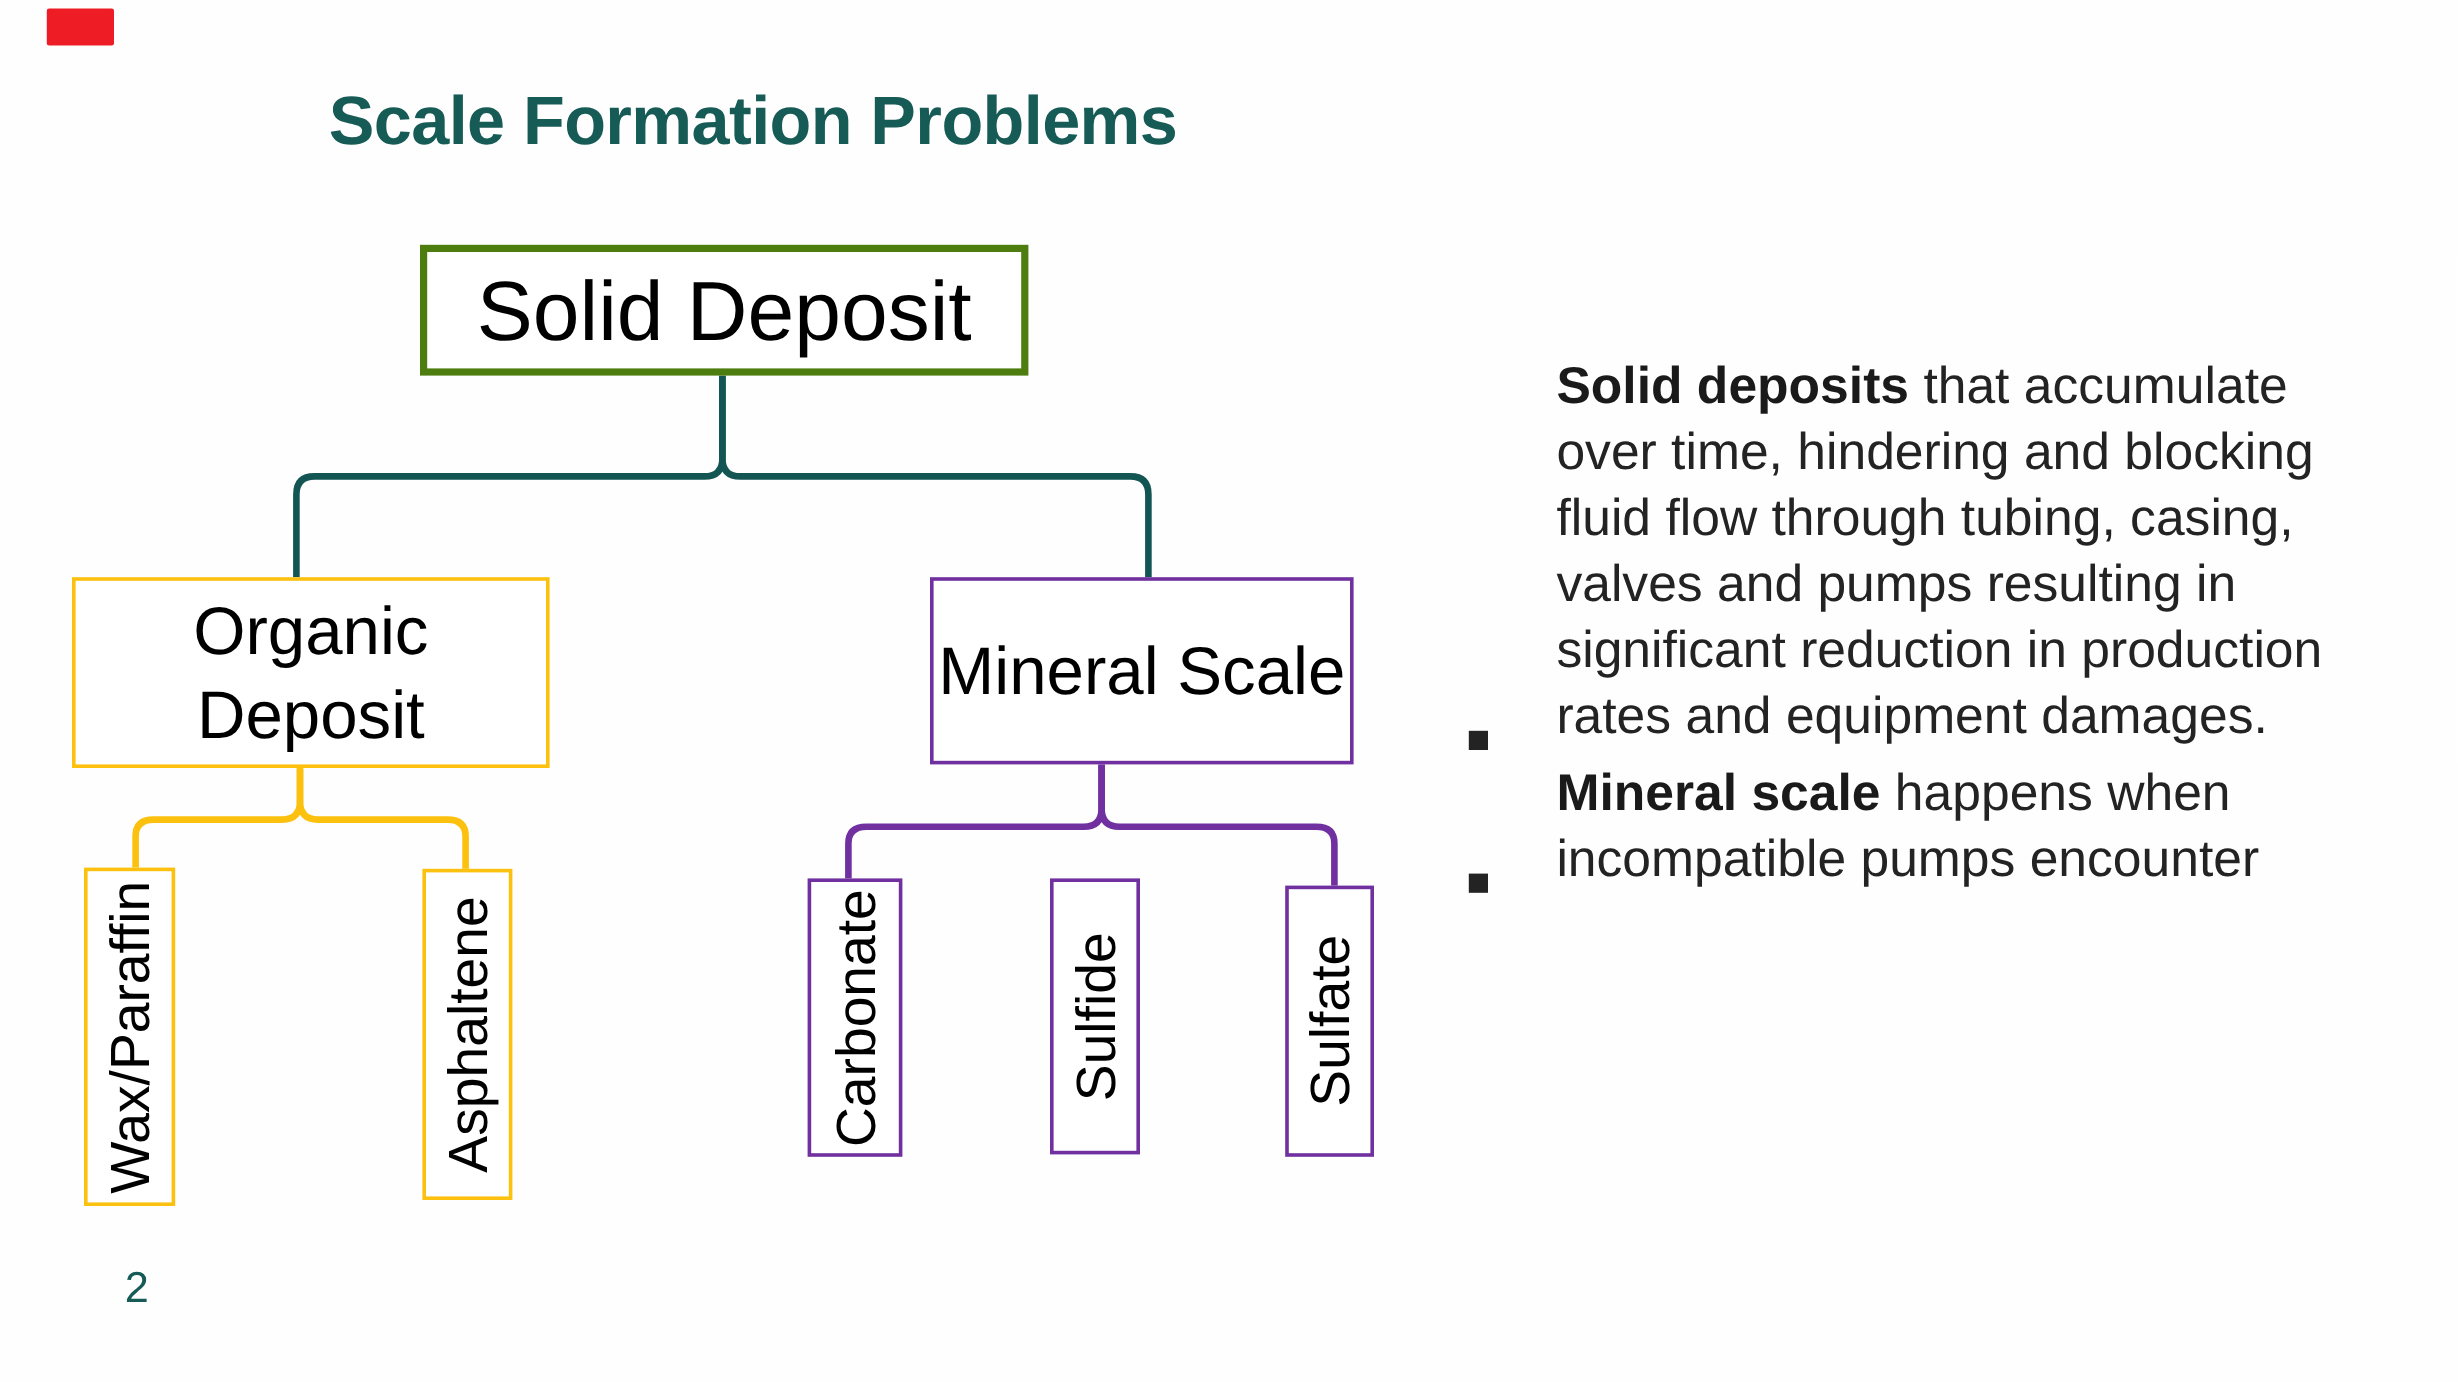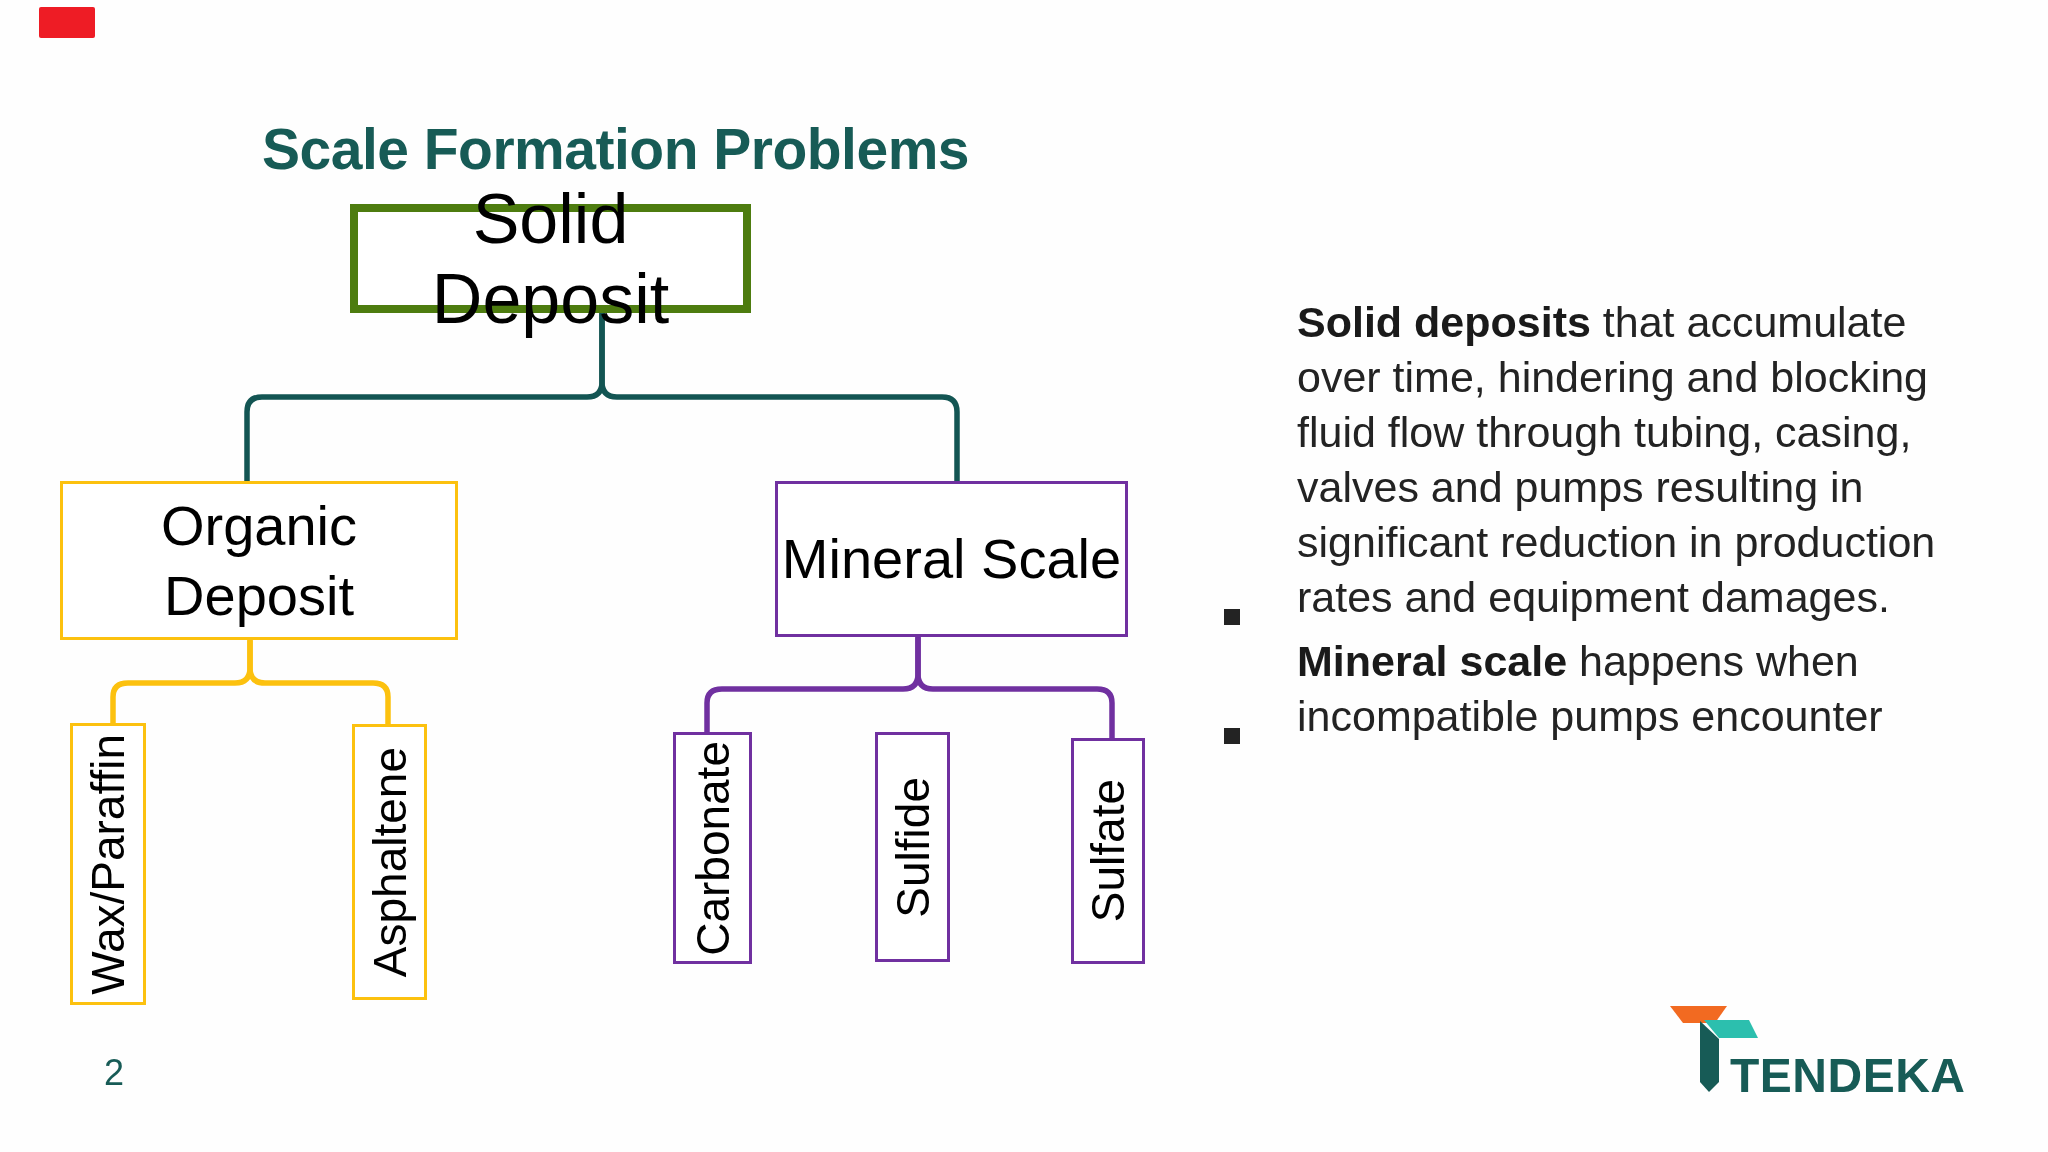--- a/index.html
+++ b/index.html
@@ -3,30 +3,30 @@
 <meta charset="utf-8">
 <style>
   html,body{margin:0;padding:0;background:#fff;}
   #canvas{
     position:relative;width:2048px;height:1152px;background:#fefefe;
     font-family:"Liberation Sans",sans-serif;overflow:hidden;
   }
   .abs{position:absolute;}
   
   #title{
-    left:262px;top:68px;font-size:57px;font-weight:bold;color:#175b56;
-    letter-spacing:-0.5px;white-space:nowrap;margin-top:48px;
+    left:274px;top:68px;font-size:57px;font-weight:bold;color:#175b56;
+    letter-spacing:-0.5px;white-space:nowrap;
   }
   
   .node{
     position:absolute;background:#fff;box-sizing:border-box;
     display:flex;align-items:center;justify-content:center;
     text-align:center;color:#000;
   }
-  #node-solid{left:350px;top:204px;width:401px;height:109px;border:8px solid #4d7c0f;font-size:70px;}
+  #node-solid{left:350px;top:204px;width:507px;height:109px;border:6px solid #4d7c0f;font-size:70px;}
   #node-organic{left:60px;top:481px;width:398px;height:159px;border:3px solid #fcc10f;font-size:56px;line-height:1.25;}
   #node-mineral{left:775px;top:481px;width:353px;height:156px;border:3px solid #7030a0;font-size:56px;line-height:1.25;}
   .leaf{font-size:46px;}
   .leaf-yellow{border:3px solid #fcc10f;}
   .leaf-purple{border:3px solid #7030a0;}
   #node-wax{left:70px;top:723px;width:76px;height:282px;}
   #node-asphaltene{left:352px;top:724px;width:75px;height:276px;}
   #node-carbonate{left:673px;top:732px;width:79px;height:232px;}
   #node-sulfide{left:875px;top:732px;width:75px;height:230px;}
   #node-sulfate{left:1071px;top:738px;width:74px;height:226px;}
@@ -115,24 +115,16 @@
     <div class="bullet">
       <span class="bullet-marker"></span>
       <span><b>Solid deposits</b><span> that accumulate over time, hindering and blocking fluid flow through tubing, casing, valves and pumps resulting in significant reduction in production rates and equipment damages.</span></span>
     </div>
     <div class="bullet">
       <span class="bullet-marker"></span>
       <span><b>Mineral scale</b><span> happens when incompatible pumps encounter</span></span>
     </div>
   </div>
 
-  <div id="logo" class="abs">
-    <svg id="logo-icon" width="120" height="110" viewBox="0 0 120 110" xmlns="http://www.w3.org/2000/svg">
-      <polygon points="10,8 67,8 55,25 23,25" fill="#f26a21"></polygon>
-      <polygon points="44,22 89,22 98,40 59,40" fill="#2cbfae"></polygon>
-      <polygon points="40,23 59,41 59,84 49,94 40,84" fill="#175b56"></polygon>
-    </svg>
-    <span id="logo-text">TENDEKA</span>
-  </div>
 
   <div id="page-number" class="abs">2</div>
 
 </div>
 
 </body></html>

